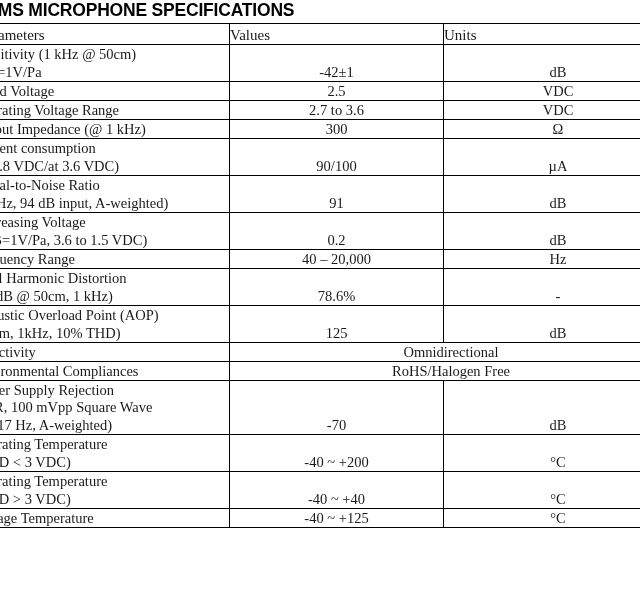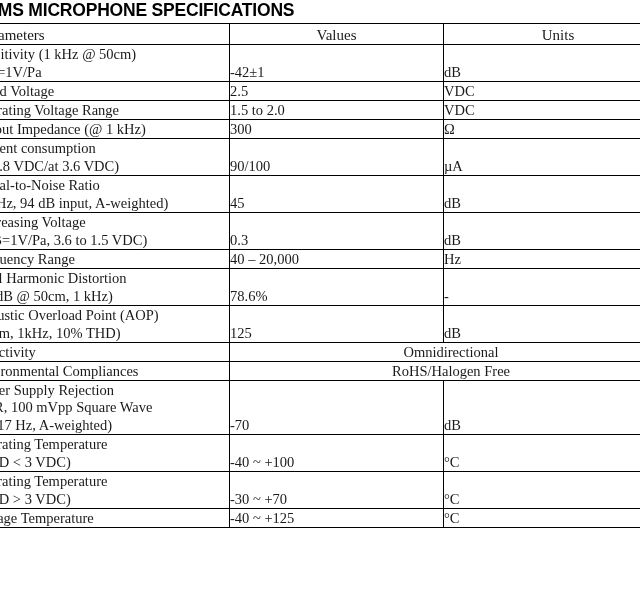--- a/index.html
+++ b/index.html
@@ -53,29 +53,30 @@
   col.c-val   { width: 214px; }
   col.c-unit  { width: 229px; }
 
   .param {
     text-align: left;
     padding: 1px 4px 1px 5px;
     vertical-align: top;
     white-space: pre-line;
   }
   .val, .unit {
+    text-align: center;
     padding: 1px 4px 1px 4px;
     vertical-align: bottom;
   }
 
   thead th {
     font-family: "Liberation Serif", "DejaVu Serif", serif;
     font-weight: bold;
     font-size: 15px;
-    text-align: center;
+    text-align: left;
     padding: 1px 4px 2px 4px;
     vertical-align: middle;
     height: 20px;
   }
   thead th.h-param {
     text-align: left;
     padding-left: 5px;
   }
 
   td.merged {
@@ -115,44 +116,44 @@
           <td class="val">-42±1</td>
           <td class="unit">dB</td>
         </tr>
         <tr class="r1">
           <td class="param">Rated Voltage</td>
           <td class="val">2.5</td>
           <td class="unit">VDC</td>
         </tr>
         <tr class="r1">
           <td class="param">Operating Voltage Range</td>
-          <td class="val">1.5 to 2.0</td>
+          <td class="val">2.7 to 3.6</td>
           <td class="unit">VDC</td>
         </tr>
         <tr class="r1">
           <td class="param">Output Impedance (@ 1 kHz)</td>
           <td class="val">300</td>
           <td class="unit">Ω</td>
         </tr>
         <tr class="r2">
           <td class="param">Current consumption
 (at 1.8 VDC/at 3.6 VDC)</td>
           <td class="val">90/100</td>
           <td class="unit">µA</td>
         </tr>
         <tr class="r2">
           <td class="param">Signal-to-Noise Ratio
 (1 kHz, 94 dB input, A-weighted)</td>
-          <td class="val">45</td>
+          <td class="val">91</td>
           <td class="unit">dB</td>
         </tr>
         <tr class="r2">
           <td class="param">Decreasing Voltage
 (0dB=1V/Pa, 3.6 to 1.5 VDC)</td>
-          <td class="val">0.3</td>
+          <td class="val">0.2</td>
           <td class="unit">dB</td>
         </tr>
         <tr class="r1">
           <td class="param">Frequency Range</td>
           <td class="val">40 – 20,000</td>
           <td class="unit">Hz</td>
         </tr>
         <tr class="r2">
           <td class="param">Total Harmonic Distortion
 (94 dB @ 50cm, 1 kHz)</td>
@@ -176,27 +177,27 @@
         <tr class="r3">
           <td class="param">Power Supply Rejection
 (PSR, 100 mVpp Square Wave
 @ 217 Hz, A-weighted)</td>
           <td class="val">-70</td>
           <td class="unit">dB</td>
         </tr>
         <tr class="r2">
           <td class="param">Operating Temperature
 (VDD &lt; 3 VDC)</td>
-          <td class="val">-40 ~ +100</td>
+          <td class="val">-40 ~ +200</td>
           <td class="unit">°C</td>
         </tr>
         <tr class="r2">
           <td class="param">Operating Temperature
 (VDD &gt; 3 VDC)</td>
-          <td class="val">-30 ~ +70</td>
+          <td class="val">-40 ~ +40</td>
           <td class="unit">°C</td>
         </tr>
         <tr class="r1">
           <td class="param">Storage Temperature</td>
           <td class="val">-40 ~ +125</td>
           <td class="unit">°C</td>
         </tr>
       </tbody>
   </table>
 

